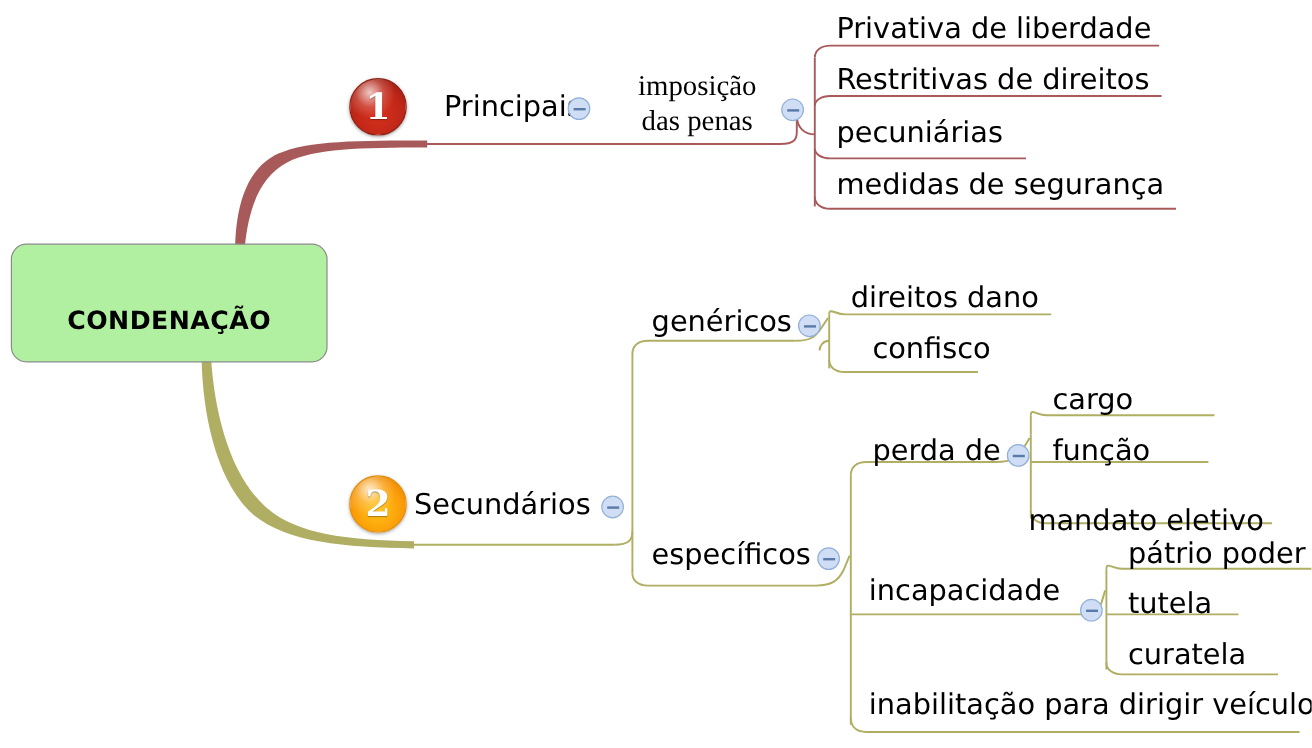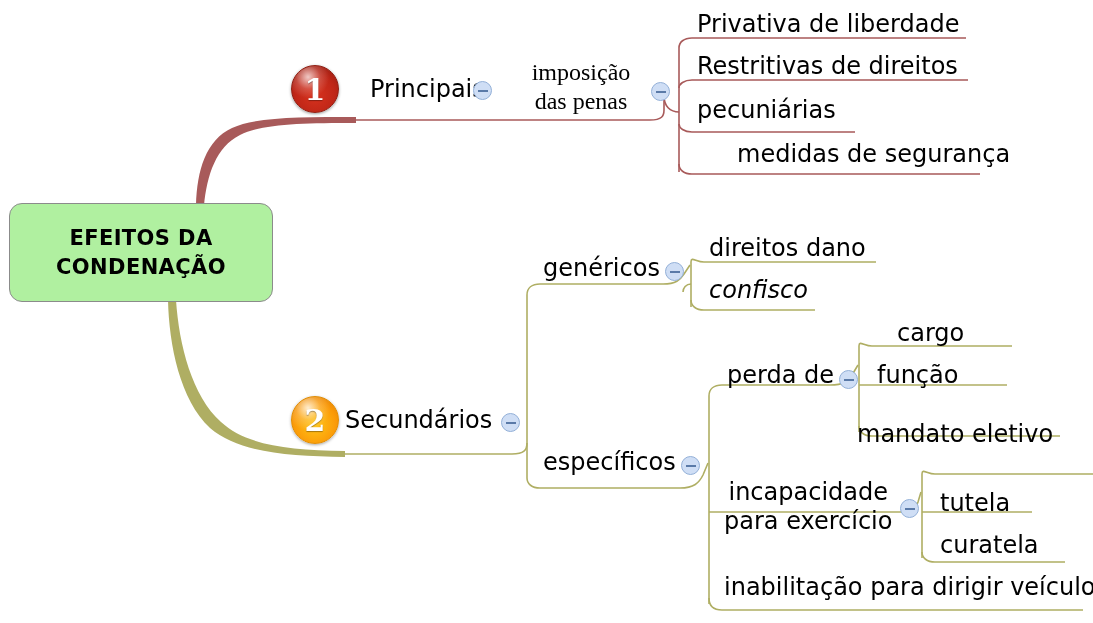--- a/index.html
+++ b/index.html
@@ -170,64 +170,64 @@
     <path d="M922 474 L 922 558" stroke="#afae63" stroke-width="1.6" fill="none"></path>
     <path d="M922 474 C 922 468, 927 474, 935 474 L 1093 474" stroke="#afae63" stroke-width="1.6" fill="none"></path>
     <path d="M922 512 C 922 512, 927 512, 935 512 L 1032 512" stroke="#afae63" stroke-width="1.6" fill="none"></path>
     <path d="M922 552 C 922 558, 927 562, 935 562 L 1065 562" stroke="#afae63" stroke-width="1.6" fill="none"></path>
 
     <path d="M709 598 C 709 606, 714 610, 722 610 L 1083 610" stroke="#afae63" stroke-width="1.6" fill="none"></path>
   </svg>
 
   <div class="central-node">
     <div class="central-label">
-      <span>EFEITOS DA</span><br>
+      <br>
       <span>CONDENAÇÃO</span>
     </div>
   </div>
 
   <div class="badge red" style="left:291px; top:65px;">1</div>
   <div class="node-text" style="left:345px; top:76px;margin-left:25px;">Principais</div>
   <div class="collapse-btn" style="left:473px; top:81px;"></div>
 
   <div class="node-text two-line" style="left:515px; top:58px; width:132px;font-family:Liberation Serif, serif;">
     <span>imposição</span><br>
     <span>das penas</span>
   </div>
   <div class="collapse-btn" style="left:651px; top:82px;"></div>
 
   <div class="node-text" style="left:697px; top:11px;">Privativa de liberdade</div>
   <div class="node-text" style="left:697px; top:53px;">Restritivas de direitos</div>
   <div class="node-text" style="left:697px; top:97px;">pecuniárias</div>
-  <div class="node-text" style="left:697px; top:141px;margin-left:40px;">medidas de segurança</div>
+  <div class="node-text" style="left:697px; top:141px;">medidas de segurança</div>
 
   <div class="badge orange" style="left:291px; top:396px;">2</div>
   <div class="node-text" style="left:345px; top:407px;">Secundários</div>
   <div class="collapse-btn" style="left:501px; top:413px;"></div>
 
   <div class="node-text" style="left:543px; top:255px;">genéricos</div>
   <div class="collapse-btn" style="left:665px; top:262px;"></div>
 
   <div class="node-text" style="left:709px; top:235px;">direitos dano</div>
-  <div class="node-text" style="left:709px; top:277px;font-style:italic;">confisco</div>
+  <div class="node-text" style="left:727px; top:277px;">confisco</div>
 
   <div class="node-text" style="left:543px; top:449px;">específicos</div>
   <div class="collapse-btn" style="left:681px; top:456px;"></div>
 
   <div class="node-text" style="left:727px; top:362px;">perda de</div>
   <div class="collapse-btn" style="left:839px; top:370px;"></div>
 
-  <div class="node-text" style="left:877px; top:320px;margin-left:20px;">cargo</div>
+  <div class="node-text" style="left:877px; top:320px;">cargo</div>
   <div class="node-text" style="left:877px; top:362px;">função</div>
   <div class="node-text" style="left:857px; top:404px;margin-top:17px;">mandato eletivo</div>
 
-  <div class="node-text two-line" style="left:724px; top:478px; width:164px; text-align:right;">
+  <div class="node-text two-line" style="left:724px; top:478px; width:164px; text-align:left;">
     <span>incapacidade</span><br>
-    <span>para exercício</span>
   </div>
   <div class="collapse-btn" style="left:900px; top:499px;"></div>
 
+  <div class="node-text" style="left:940px; top:448px;">pátrio poder</div>
   <div class="node-text" style="left:940px; top:490px;">tutela</div>
   <div class="node-text" style="left:940px; top:532px;">curatela</div>
 
   <div class="node-text" style="left:724px; top:574px;">inabilitação para dirigir veículo</div>
 
 </div>
 
 </body></html>

